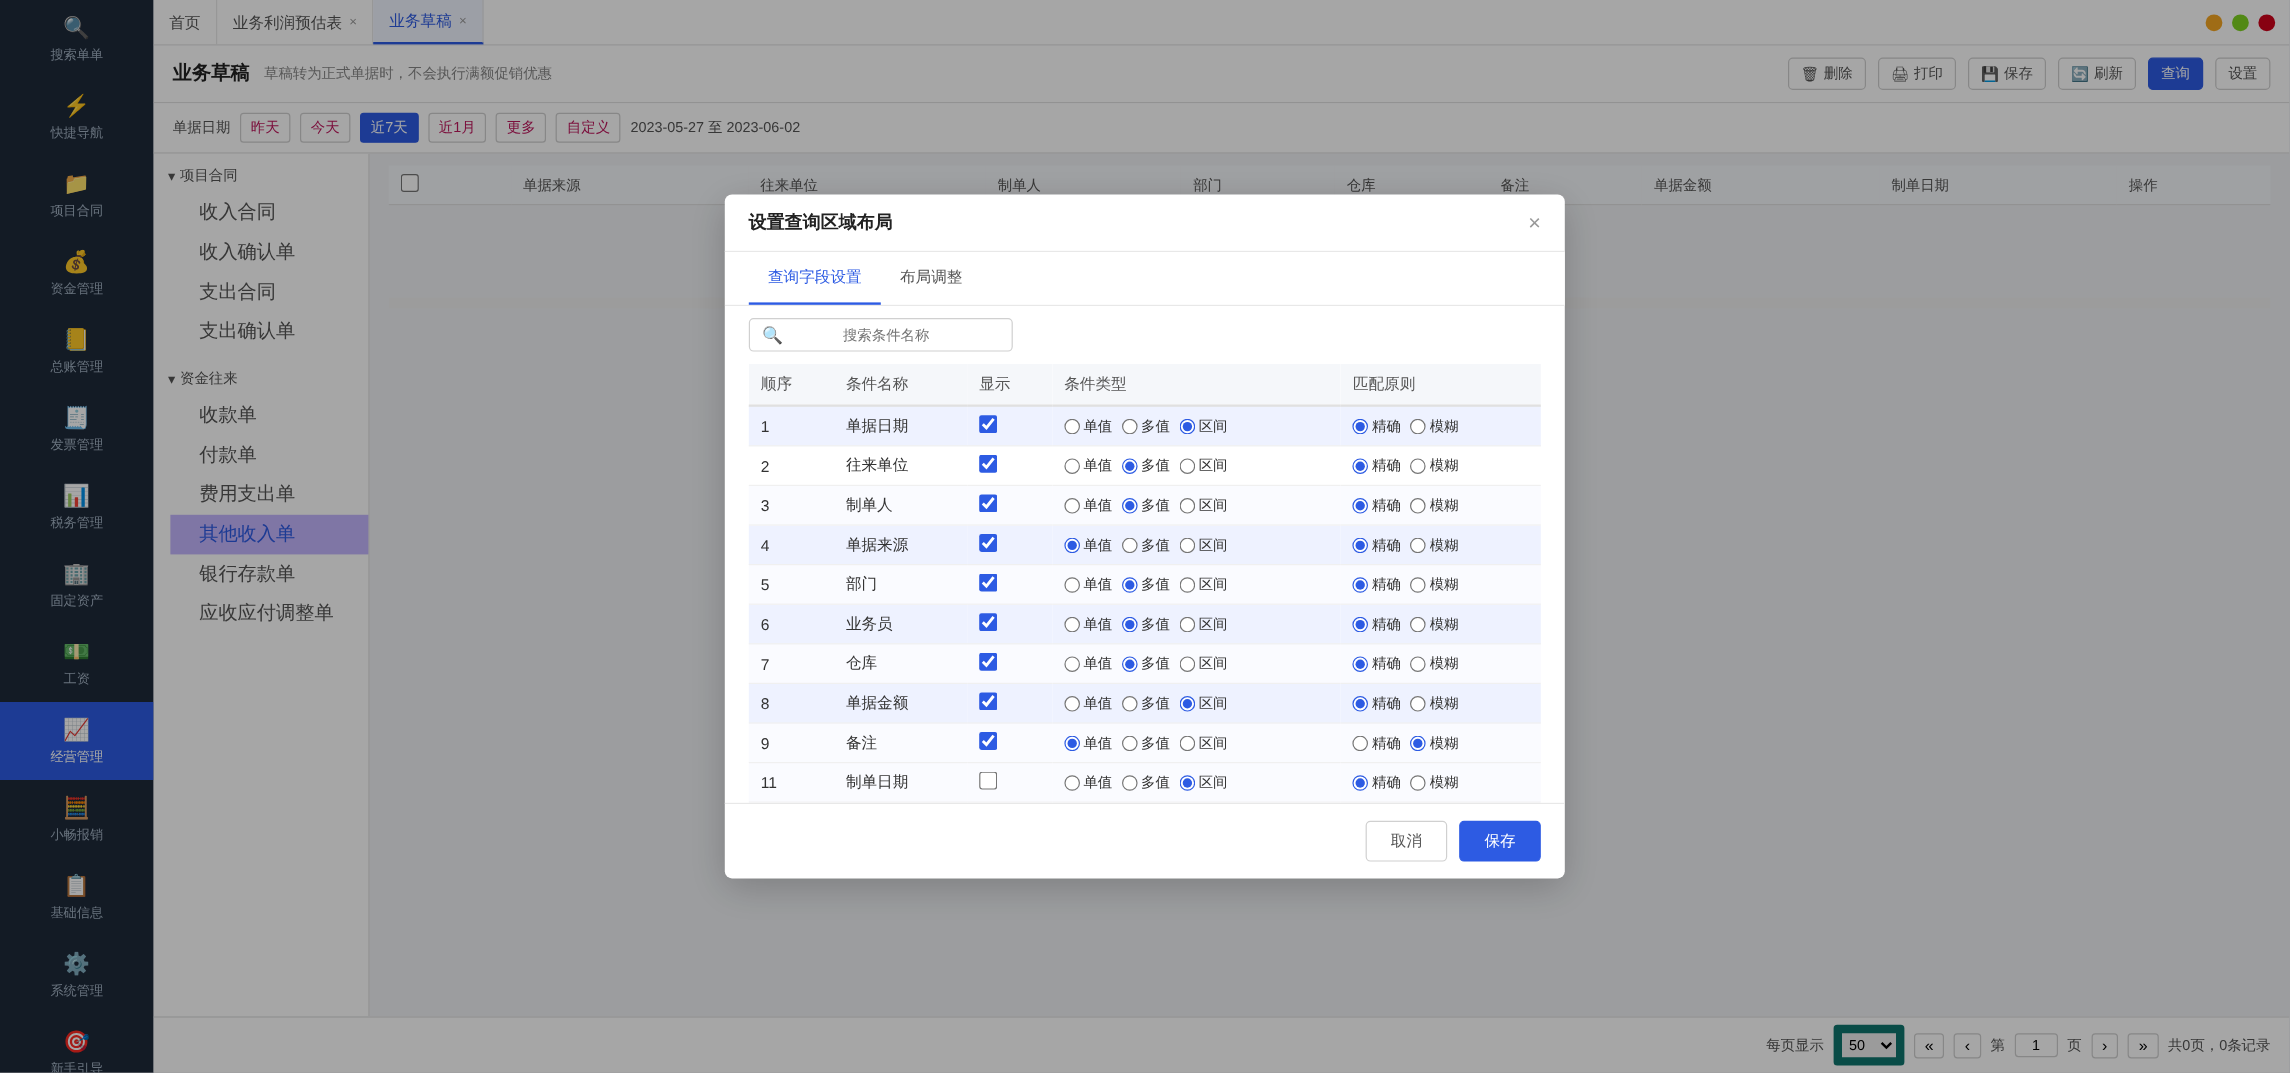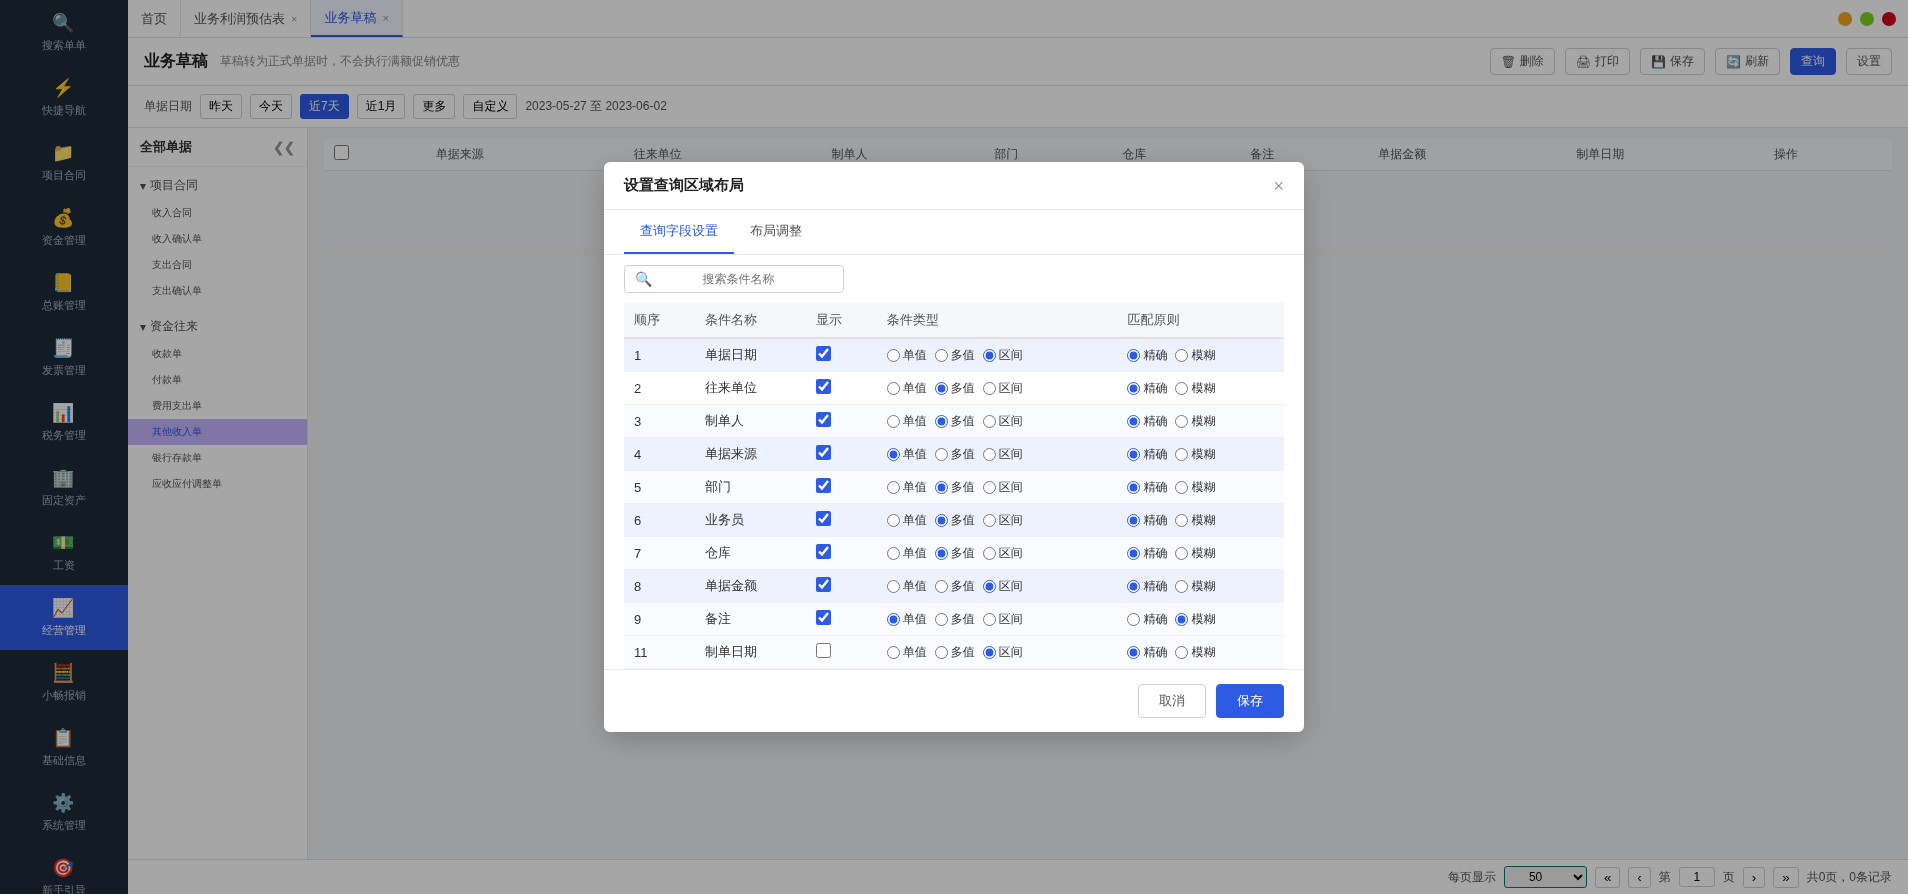--- a/index.html
+++ b/index.html
@@ -36,27 +36,27 @@
 
     
     .content-area { flex: 1; display: flex; overflow: hidden; }
 
     
     .left-panel { width: 180px; background: #fff; border-right: 1px solid #e0e0e0; display: flex; flex-direction: column; }
     .left-panel-header { display: flex; align-items: center; justify-content: space-between; padding: 10px 12px; font-weight: bold; font-size: 13px; border-bottom: 1px solid #f0f0f0; }
     .left-panel-header .collapse-btn { cursor: pointer; color: #999; }
     .nav-section { padding: 4px 0; }
     .nav-group-title { display: flex; align-items: center; gap: 4px; padding: 6px 12px; font-size: 12px; color: #555; cursor: pointer; }
-    .nav-item { padding: 6px 12px 6px 24px; font-size: 10px; color: #555; cursor: pointer; }
+    .nav-item { padding: 6px 12px 6px 24px; font-size: 16px; color: #555; cursor: pointer; margin-left: 14px; }
     .nav-item.active { background: #c4b5fd; color: #2d5be3; }
 
     
     .right-panel { flex: 1; padding: 10px 16px; overflow: auto; }
     .filter-label { font-size: 12px; color: #555; }
-    .filter-btn { padding: 3px 8px; font-size: 12px; border: 1px solid #d0d0d0; border-radius: 3px; cursor: pointer; background: #fff; color: #000000; }
+    .filter-btn { padding: 3px 8px; font-size: 12px; border: 1px solid #d0d0d0; border-radius: 3px; cursor: pointer; background: #fff; color: #be185d; }
     .filter-btn.active { background: #2d5be3; color: #fff; border-color: #2d5be3; }
     .date-range { font-size: 12px; color: #555; }
 
     
     .data-table { width: 100%; border-collapse: collapse; font-size: 12px; }
     .data-table th { background: #f5f7fa; padding: 7px 10px; text-align: left; border-bottom: 1px solid #e0e0e0; color: #555; font-weight: normal; white-space: nowrap; }
     .data-table td { padding: 7px 10px; border-bottom: 1px solid #f0f0f0; color: #333; white-space: nowrap; }
 
     
     .overlay { position: fixed; top: 0; left: 0; width: 1908px; height: 894px; background: rgba(0,0,0,0.35); z-index: 100; display: flex; align-items: center; justify-content: center; }
@@ -227,24 +227,20 @@
       <button class="filter-btn active">近7天</button>
       <button class="filter-btn">近1月</button>
       <button class="filter-btn">更多</button>
       <button class="filter-btn">自定义</button>
       <span class="date-range">2023-05-27 至 2023-06-02</span>
     </div>
 
     <div class="content-area">
 
       <div class="left-panel">
-        <div class="left-panel-header">
-          <span>全部单据</span>
-          <span class="collapse-btn">❮❮</span>
-        </div>
         <div class="nav-section">
           <div class="nav-group-title">
             <span>▾</span>
             <span>项目合同</span>
           </div>
           <div class="nav-item">收入合同</div>
           <div class="nav-item">收入确认单</div>
           <div class="nav-item">支出合同</div>
           <div class="nav-item">支出确认单</div>
         </div>
@@ -283,21 +279,21 @@
               <td colspan="10" style="text-align:center; color:#999; padding:30px;">未找到任何业务草稿</td>
             </tr>
           </tbody>
         </table>
         <div class="scrollbar-hint"></div>
       </div>
     </div>
 
     <div class="bottom-bar">
       <span>每页显示</span>
-      <select style="border:1px solid #0f766e; border-radius:3px; padding:2px 20px; font-size:12px;">
+      <select style="border:7px solid #0f766e; border-radius:3px; padding:2px 2px; font-size:12px;">
         <option>50</option>
         <option>100</option>
         <option>200</option>
       </select>
       <button class="pagination-btn">«</button>
       <button class="pagination-btn">‹</button>
       <span>第</span>
       <input type="text" value="1" style="width: 36px; border: 1px solid rgb(208, 208, 208); border-radius: 3px; padding: 2px 4px; text-align: center; font-size: 12px;">
       <span>页</span>
       <button class="pagination-btn">›</button>

